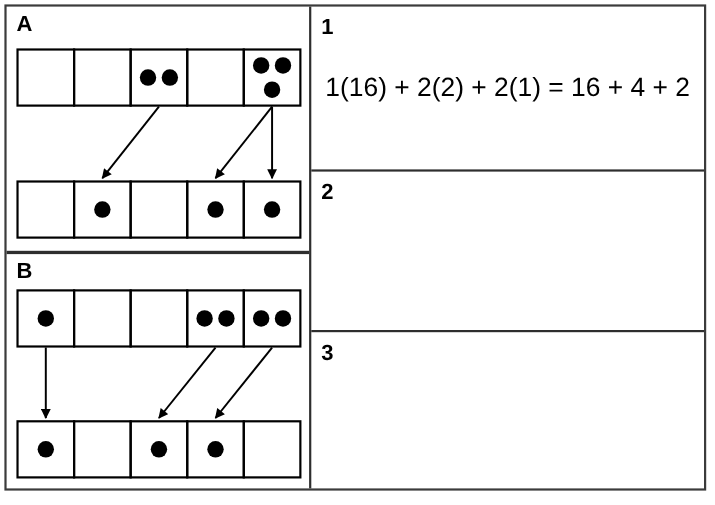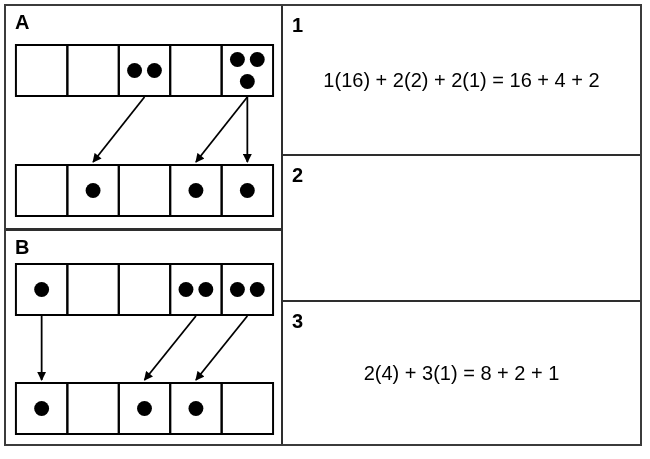--- a/index.html
+++ b/index.html
@@ -36,21 +36,21 @@
   .eq-cell{
     position:relative;display:flex;align-items:center;justify-content:center;
     box-sizing:border-box;
   }
   .eq-cell-1{height:150px;border-bottom:2px solid var(--divider);}
   .eq-cell-2{height:146px;border-bottom:2px solid var(--divider);}
   .eq-cell-3{flex:1;}
   .cell-label{
     position:absolute;left:9px;top:9px;font-size:20px;font-weight:bold;line-height:1;
   }
-  .equation{font-size:20px;line-height:1.2;text-align:right;white-space:nowrap;}
+  .equation{font-size:24px;line-height:1.2;text-align:right;white-space:nowrap;}
 </style>
 </head>
 <body>
 
 <div class="canvas">
   <div class="frame">
 
     <div class="left-col">
       <section class="panel panel-a">
         <svg class="panel-svg" viewBox="0 0 277 222" preserveAspectRatio="none">
@@ -119,18 +119,17 @@
     <div class="right-col">
       <div class="eq-cell eq-cell-1">
         <span class="cell-label">1</span>
         <div class="equation">1(16) + 2(2) + 2(1) = 16 + 4 + 2</div>
       </div>
       <div class="eq-cell eq-cell-2">
         <span class="cell-label">2</span>
       </div>
       <div class="eq-cell eq-cell-3">
         <span class="cell-label">3</span>
-        <div class="equation">2(4) + 3(1) = 8 + 2 + 1</div>
       </div>
     </div>
 
   </div>
 </div>
 
 </body></html>

